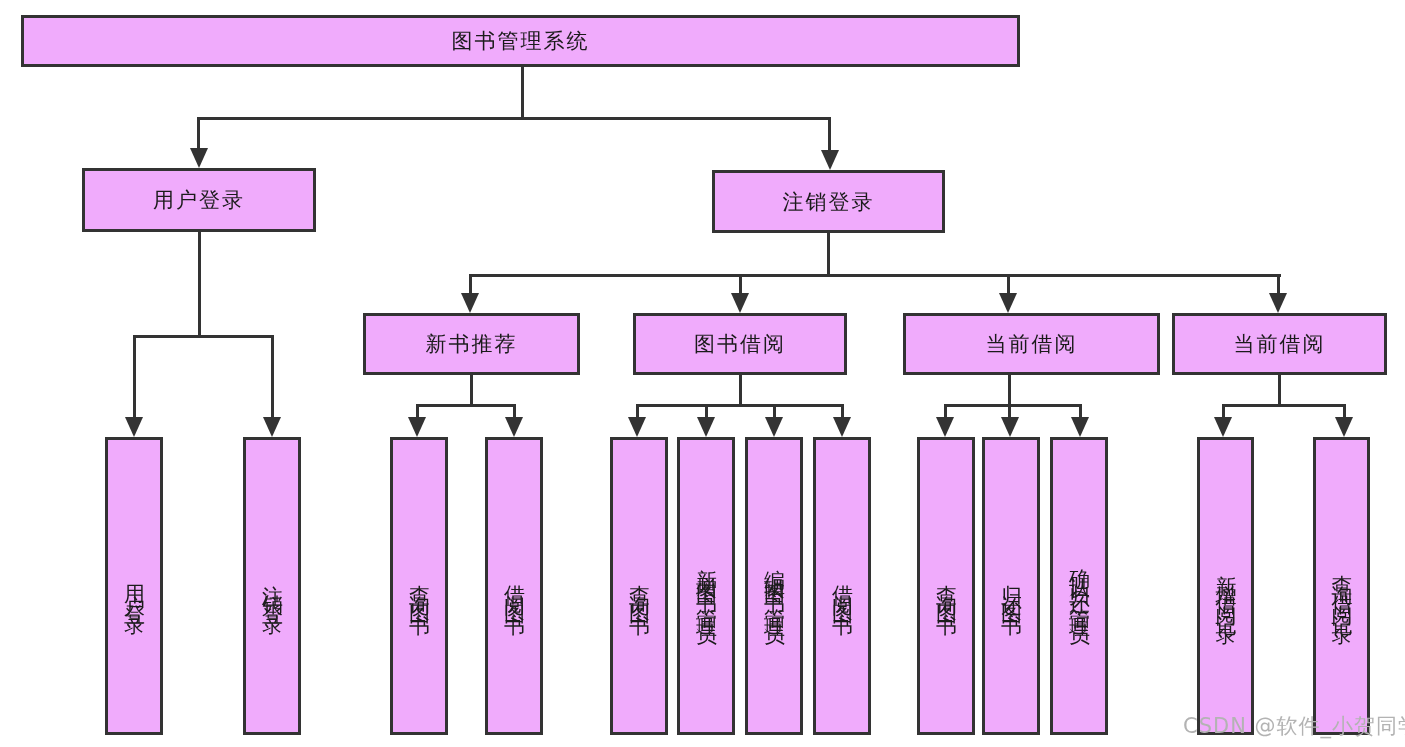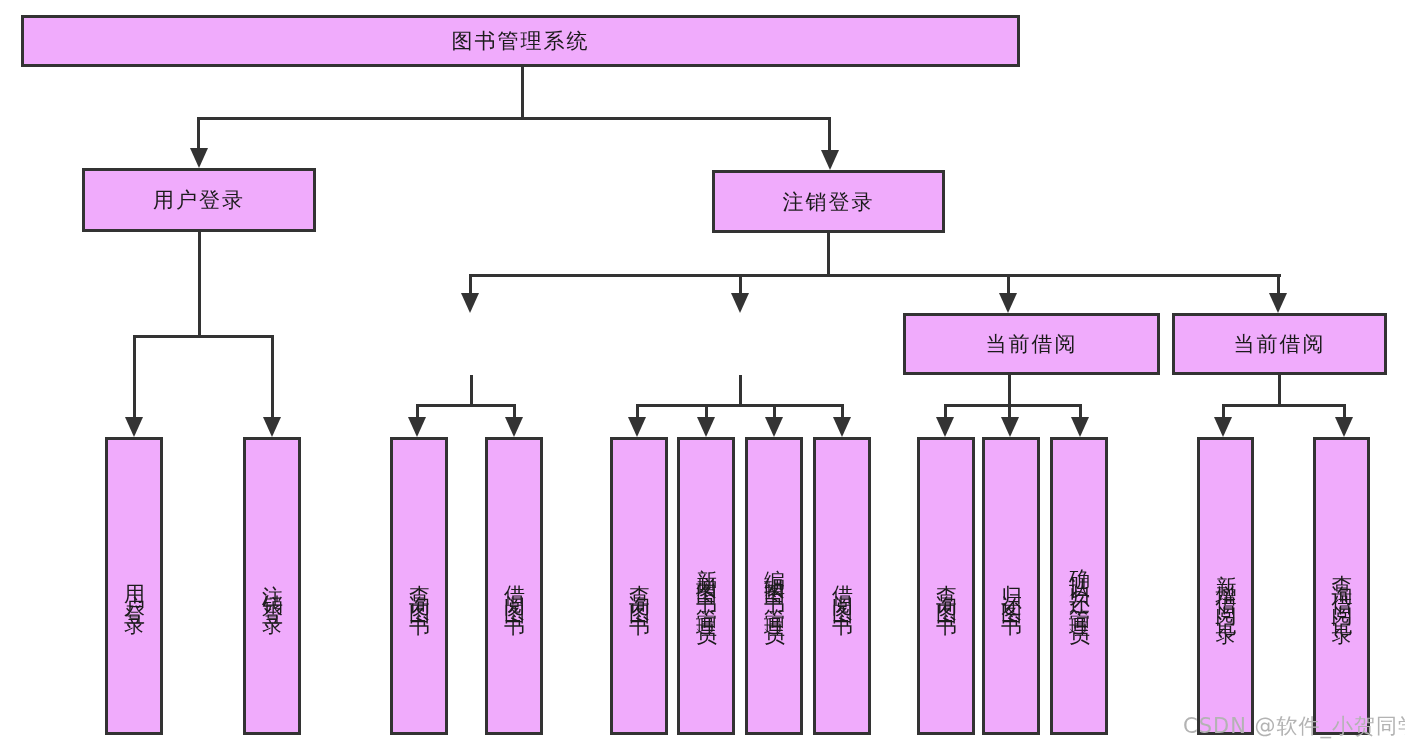--- a/index.html
+++ b/index.html
@@ -21,21 +21,23 @@
 <body>
 
 <div class="stage">
 
   <div class="box" style="left:21px;top:15px;width:999px;height:52px;">图书管理系统</div>
 
   <div class="box" style="left:82px;top:168px;width:234px;height:64px;">用户登录</div>
 
   <div class="box" style="left:712px;top:170px;width:233px;height:63px;">注销登录</div>
 
+  <div class="box" style="left:363px;top:313px;width:217px;height:62px;">新书推荐</div>
 
+  <div class="box" style="left:633px;top:313px;width:214px;height:62px;">图书借阅</div>
 
   <div class="box" style="left:903px;top:313px;width:257px;height:62px;">当前借阅</div>
 
   <div class="box" style="left:1172px;top:313px;width:215px;height:62px;">当前借阅</div>
 
   <div class="box vbox" style="left:105px;top:437px;width:58px;height:298px;">用户登录</div>
   <div class="box vbox" style="left:243px;top:437px;width:58px;height:298px;">注销登录</div>
 
   <div class="box vbox" style="left:390px;top:437px;width:58px;height:298px;">查询图书</div>
   <div class="box vbox" style="left:485px;top:437px;width:58px;height:298px;">借阅图书</div>

